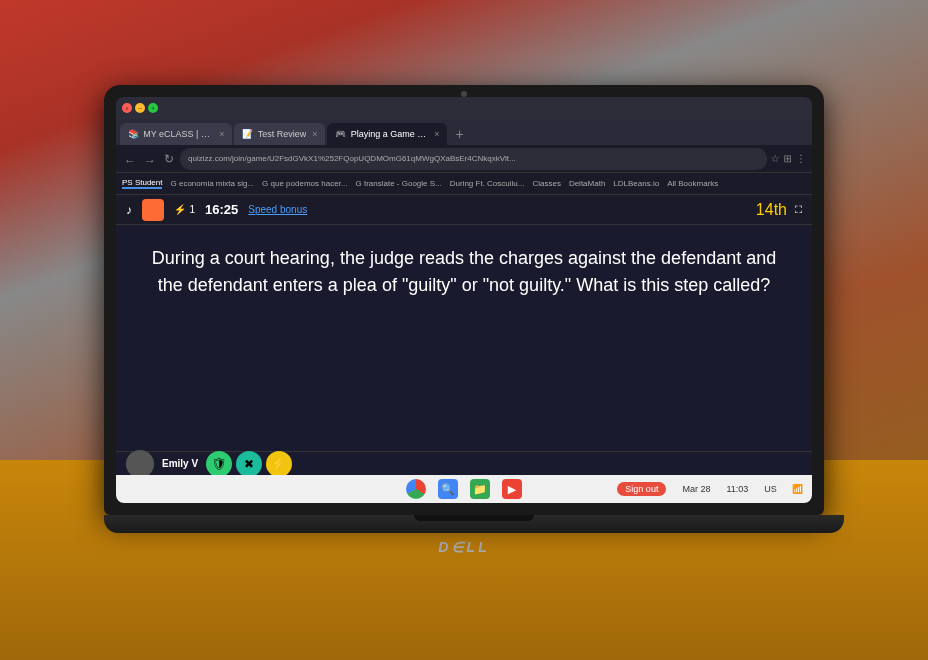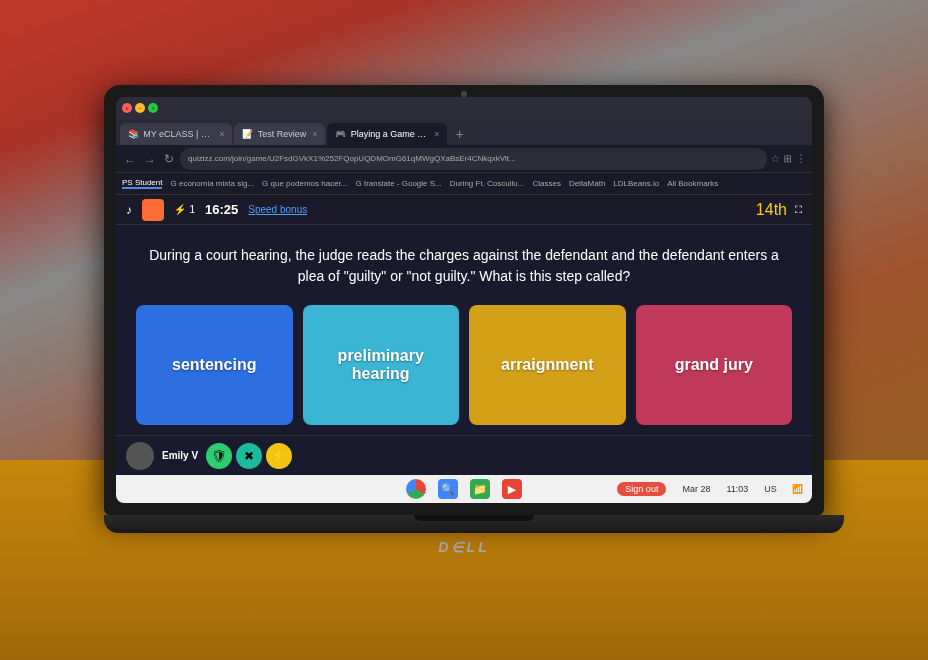--- a/index.html
+++ b/index.html
@@ -291,21 +291,21 @@
       flex: 1;
       background: #1a1a2e;
       padding: 20px 20px 10px 20px;
       display: flex;
       flex-direction: column;
       overflow: hidden;
     }
 
     .question-text {
       color: #ffffff;
-      font-size: 14px;
+      font-size: 18px;
       font-weight: 500;
       text-align: center;
       line-height: 1.5;
       margin-bottom: 18px;
       max-width: 640px;
       margin-left: auto;
       margin-right: auto;
     }
 
     .answer-grid {
@@ -333,21 +333,21 @@
     }
 
     .answer-btn.blue { background: #2d6ee0; }
     .answer-btn.light-blue { background: #3ab5d4; }
     .answer-btn.gold { background: #d4a017; }
     .answer-btn.crimson { background: #c0395a; }
 
     
     .player-bar {
       background: #1a1a2e;
-      height: 40px;
+      height: 24px;
       display: flex;
       align-items: center;
       padding: 4px 10px;
       gap: 8px;
       border-top: 1px solid #333;
       flex-shrink: 0;
     }
 
     .avatar-circle {
       width: 28px;
@@ -540,26 +540,20 @@
           <button class="speed-bonus-btn">Speed bonus</button>
           <div class="toolbar-right">
             <span class="rank-badge">14th</span>
             <span>⛶</span>
           </div>
         </div>
 
         <div class="quiz-main">
           <div class="question-text">During a court hearing, the judge reads the charges against the defendant and the defendant enters a plea of "guilty" or "not guilty." What is this step called?</div>
 
-          <div class="answer-grid">
-            <button class="answer-btn blue">sentencing</button>
-            <button class="answer-btn light-blue">preliminary hearing</button>
-            <button class="answer-btn gold">arraignment</button>
-            <button class="answer-btn crimson">grand jury</button>
-          </div>
         </div>
 
         <div class="player-bar">
           <div class="avatar-circle"></div>
           <div style="display:flex;flex-direction:column;">
             <span class="player-name">Emily V</span>
           </div>
           <div class="power-up-btns">
             <div class="power-up green">🛡</div>
             <div class="power-up teal">✖</div>

